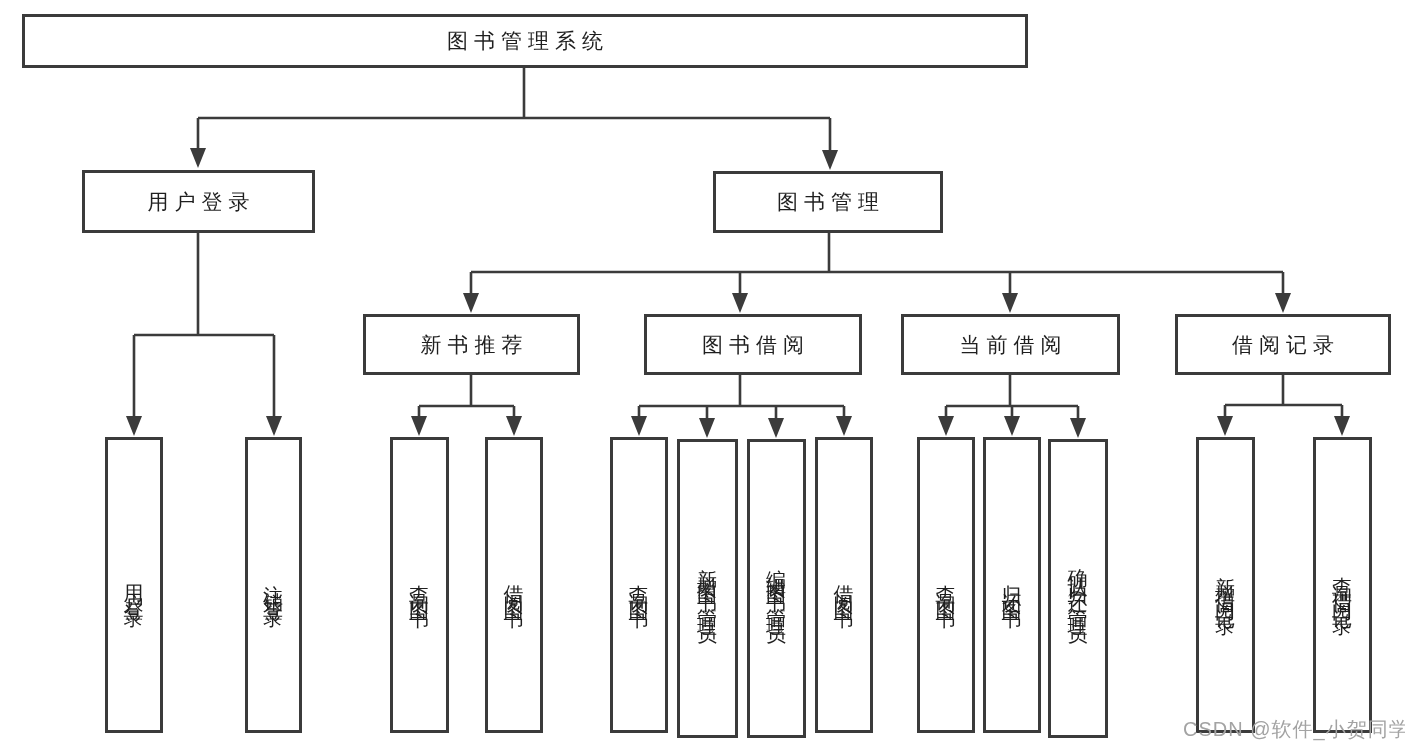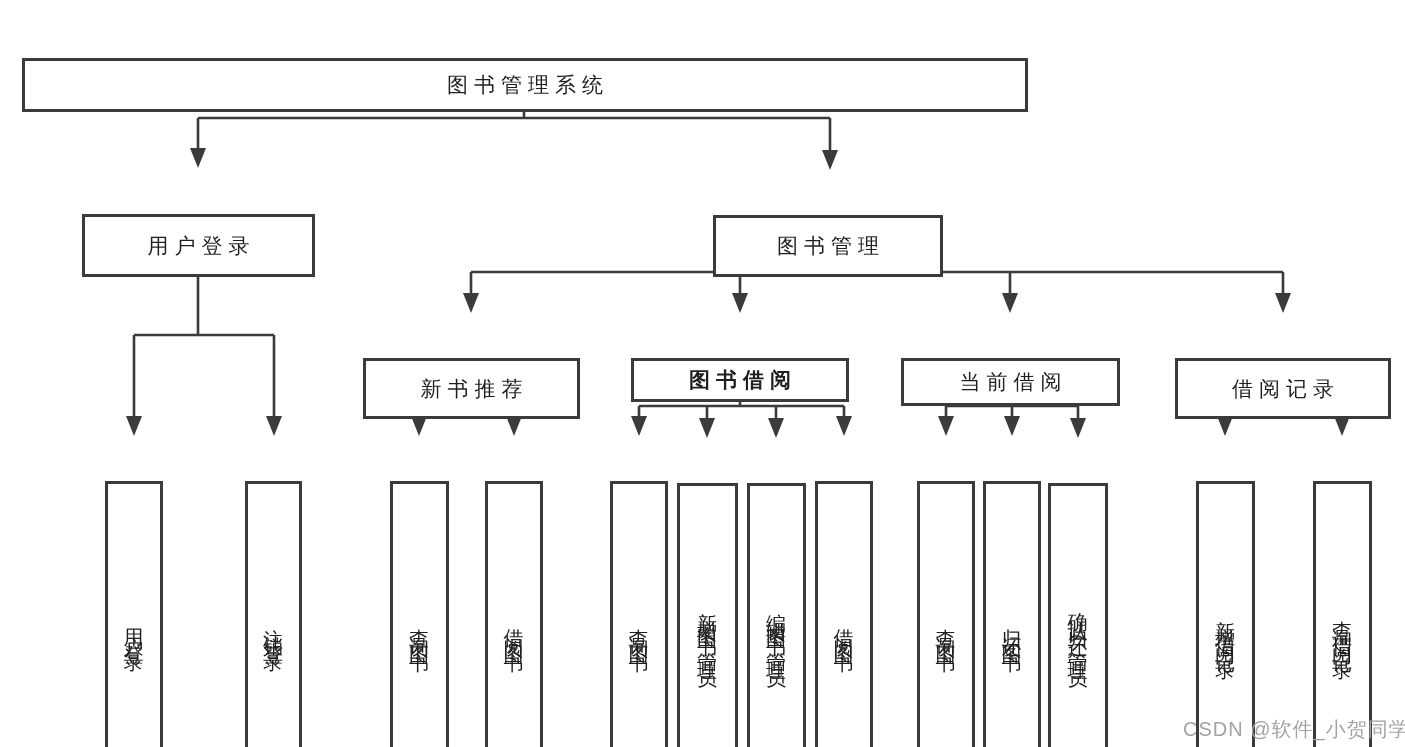--- a/index.html
+++ b/index.html
@@ -14,21 +14,20 @@
   #wires { position: absolute; left: 0; top: 0; width: 1405px; height: 747px; }
   .box {
     position: absolute;
     box-sizing: border-box;
     background: #ffffff;
     border: 3px solid #3b3b3b;
     display: flex;
     align-items: center;
     justify-content: center;
     text-align: right;
-    margin-top: 44px;
   }
   .h-label {
     font-size: 21px;
     letter-spacing: 6px;
     text-indent: 6px;
     white-space: nowrap;
     color: #1f1f1f;
   }
   .v-label {
     writing-mode: vertical-rl;
@@ -101,24 +100,24 @@
   <div class="box" style="left:82px; top:170px; width:233px; height:63px;">
     <span class="h-label">用户登录</span>
   </div>
   <div class="box" style="left:713px; top:171px; width:230px; height:62px;">
     <span class="h-label">图书管理</span>
   </div>
 
   <div class="box" style="left:363px; top:314px; width:217px; height:61px;">
     <span class="h-label">新书推荐</span>
   </div>
-  <div class="box" style="left:631px; top:314px; width:218px; height:44px;font-weight:bold;">
+  <div class="box" style="left:644px; top:314px; width:218px; height:61px;">
     <span class="h-label">图书借阅</span>
   </div>
-  <div class="box" style="left:901px; top:314px; width:219px; height:48px;">
+  <div class="box" style="left:901px; top:314px; width:219px; height:61px;">
     <span class="h-label">当前借阅</span>
   </div>
   <div class="box" style="left:1175px; top:314px; width:216px; height:61px;">
     <span class="h-label">借阅记录</span>
   </div>
 
   <div class="box" style="left:105px; top:437px; width:58px; height:296px;">
     <span class="v-label">用户登录</span>
   </div>
   <div class="box" style="left:245px; top:437px; width:57px; height:296px;">

